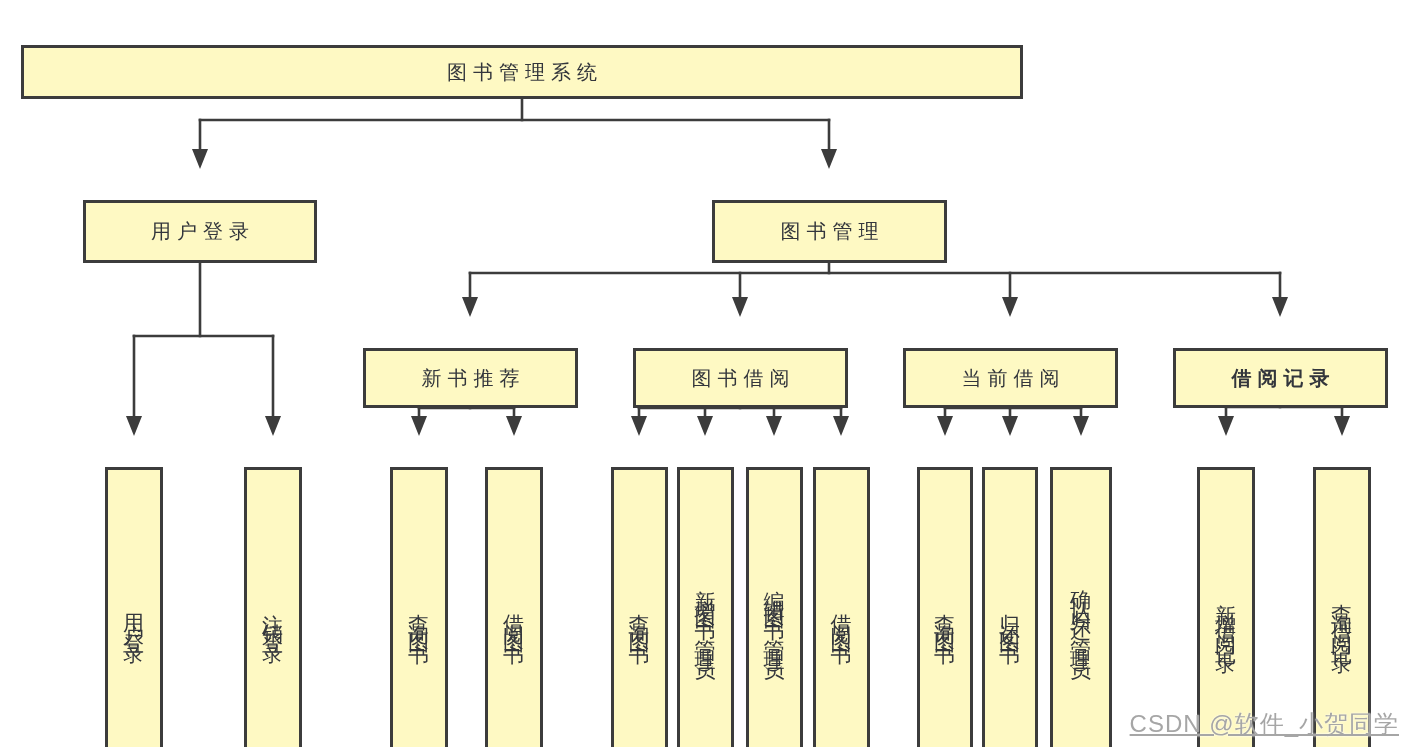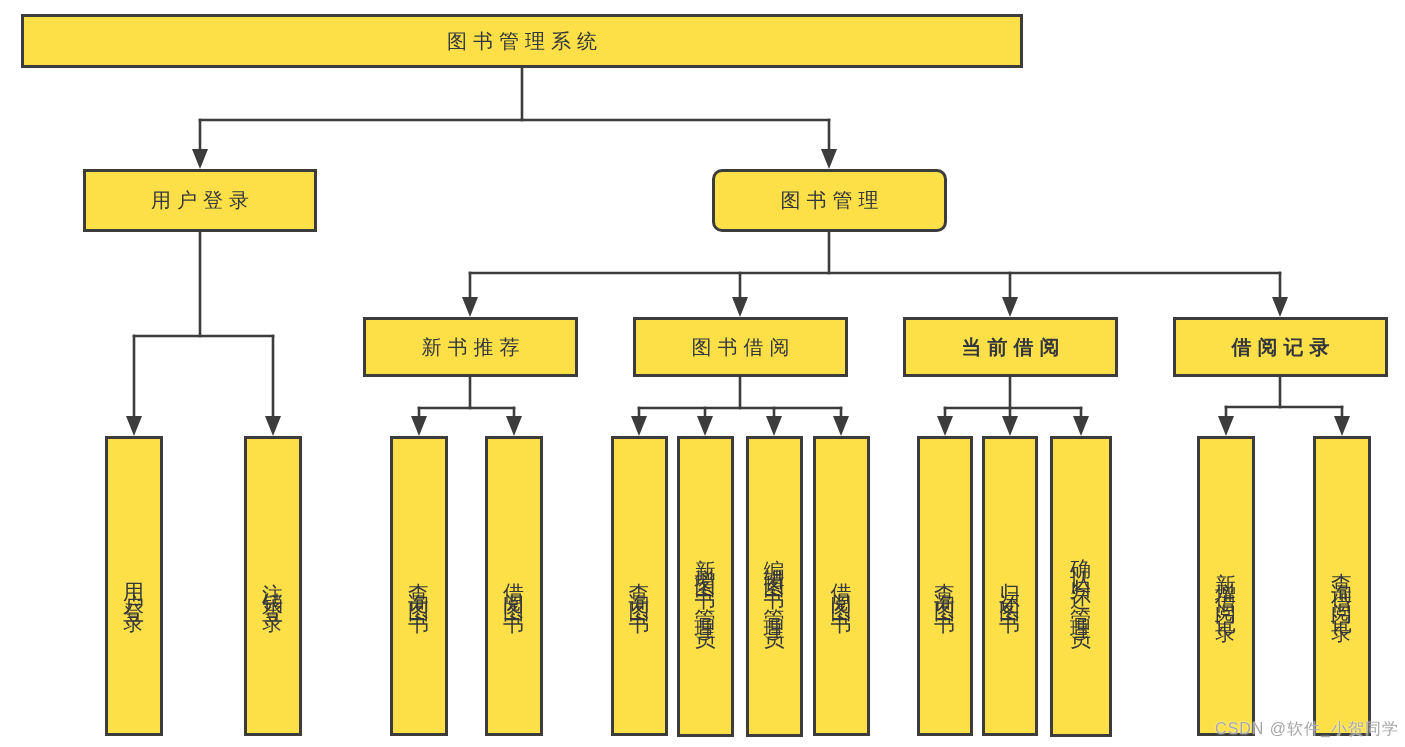--- a/index.html
+++ b/index.html
@@ -16,44 +16,46 @@
     background:var(--bg);
     overflow:hidden;
     font-family:"Liberation Sans","DejaVu Sans",sans-serif;
   }
   .wires{position:absolute;left:0;top:0;width:1405px;height:747px;}
   .wires line{stroke:var(--line);stroke-width:2.6;stroke-linecap:square;}
   .wires polygon{fill:var(--line);}
   .box{
     position:absolute;
     border:3px solid var(--line);
-    background:#fde047;
+    background:#fef9c3;
     display:flex;align-items:center;justify-content:center;
     color:var(--text);
     font-size:20px;
     letter-spacing:6px;
     text-indent:6px; 
     white-space:nowrap;
+    margin-top:31px;
   }
   .vbox{
     writing-mode:vertical-rl;
     text-orientation:mixed;
     font-size:21px;
     letter-spacing:10px;
     text-indent:0;
     line-height:1;
   }
   .watermark{
     position:absolute;
     right:6px;bottom:7px;
     color:var(--wm);
-    font-size:16px;
+    font-size:24px;
     letter-spacing:1px;
     text-shadow:0 0 2px #fff;
     z-index:5;
+    text-decoration:underline;
   }
 </style>
 </head>
 <body>
 
 <div class="canvas">
 
   <svg class="wires" viewBox="0 0 1405 747" xmlns="http://www.w3.org/2000/svg">
 
     <g>
@@ -126,25 +128,25 @@
       <line x1="1226" y1="407" x2="1226" y2="418"></line>
         <polygon points="1218,416 1234,416 1226,436"></polygon>
       <line x1="1342" y1="407" x2="1342" y2="418"></line>
         <polygon points="1334,416 1350,416 1342,436"></polygon>
     </g>
   </svg>
 
   <div class="box" style="left:21px;top:14px;width:1002px;height:54px;">图书管理系统</div>
 
   <div class="box" style="left:83px;top:169px;width:234px;height:63px;">用户登录</div>
-  <div class="box" style="left:712px;top:169px;width:235px;height:63px;border-radius:10px;">图书管理</div>
+  <div class="box" style="left:712px;top:169px;width:235px;height:63px;">图书管理</div>
 
   <div class="box" style="left:363px;top:317px;width:215px;height:60px;font-family:Liberation Serif, serif;">新书推荐</div>
   <div class="box" style="left:633px;top:317px;width:215px;height:60px;">图书借阅</div>
-  <div class="box" style="left:903px;top:317px;width:215px;height:60px;font-weight:bold;">当前借阅</div>
+  <div class="box" style="left:903px;top:317px;width:215px;height:60px;">当前借阅</div>
   <div class="box" style="left:1173px;top:317px;width:215px;height:60px;font-weight:bold;">借阅记录</div>
 
   <div class="box vbox" style="left:105px;top:436px;width:58px;height:300px;">用户登录</div>
   <div class="box vbox" style="left:244px;top:436px;width:58px;height:300px;">注销登录</div>
 
   <div class="box vbox" style="left:390px;top:436px;width:58px;height:300px;">查询图书</div>
   <div class="box vbox" style="left:485px;top:436px;width:58px;height:300px;">借阅图书</div>
 
   <div class="box vbox" style="left:611px;top:436px;width:57px;height:300px;">查询图书</div>
   <div class="box vbox" style="left:677px;top:436px;width:57px;height:301px;">新增图书（管理员）</div>

